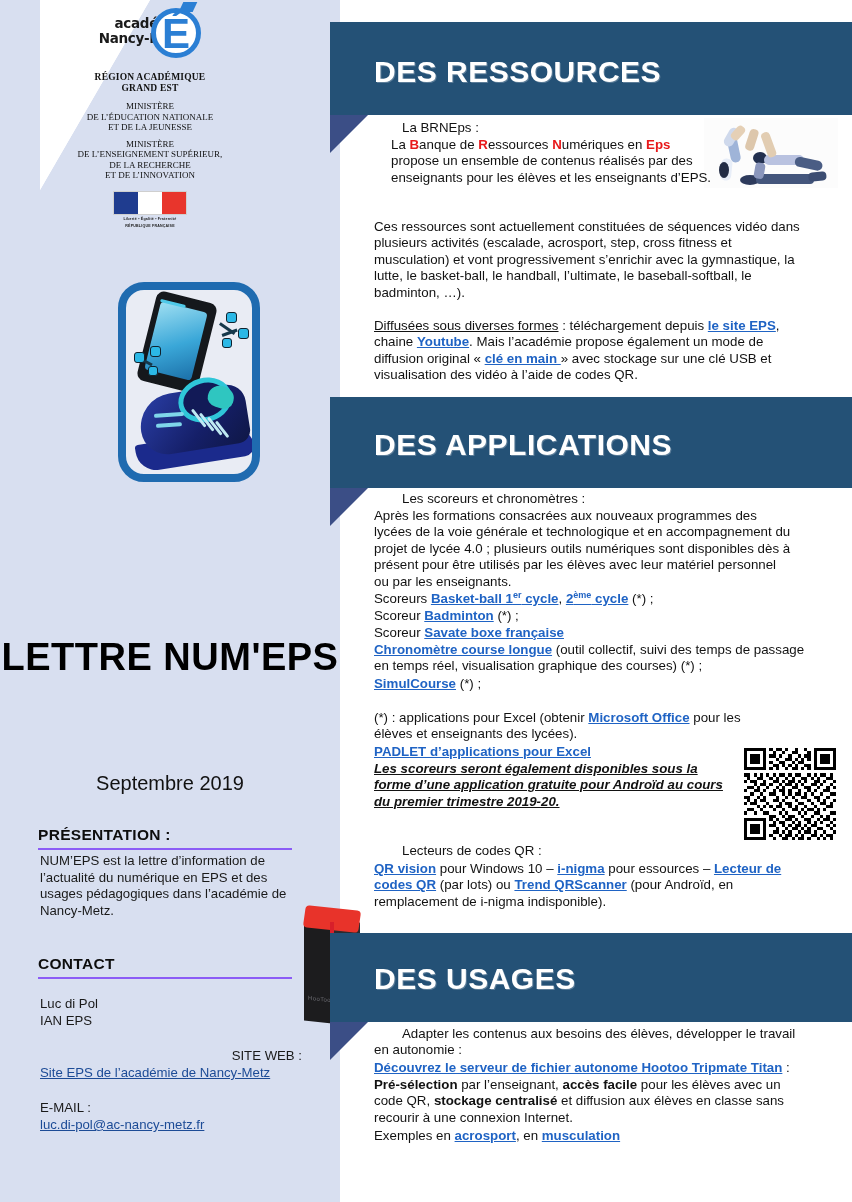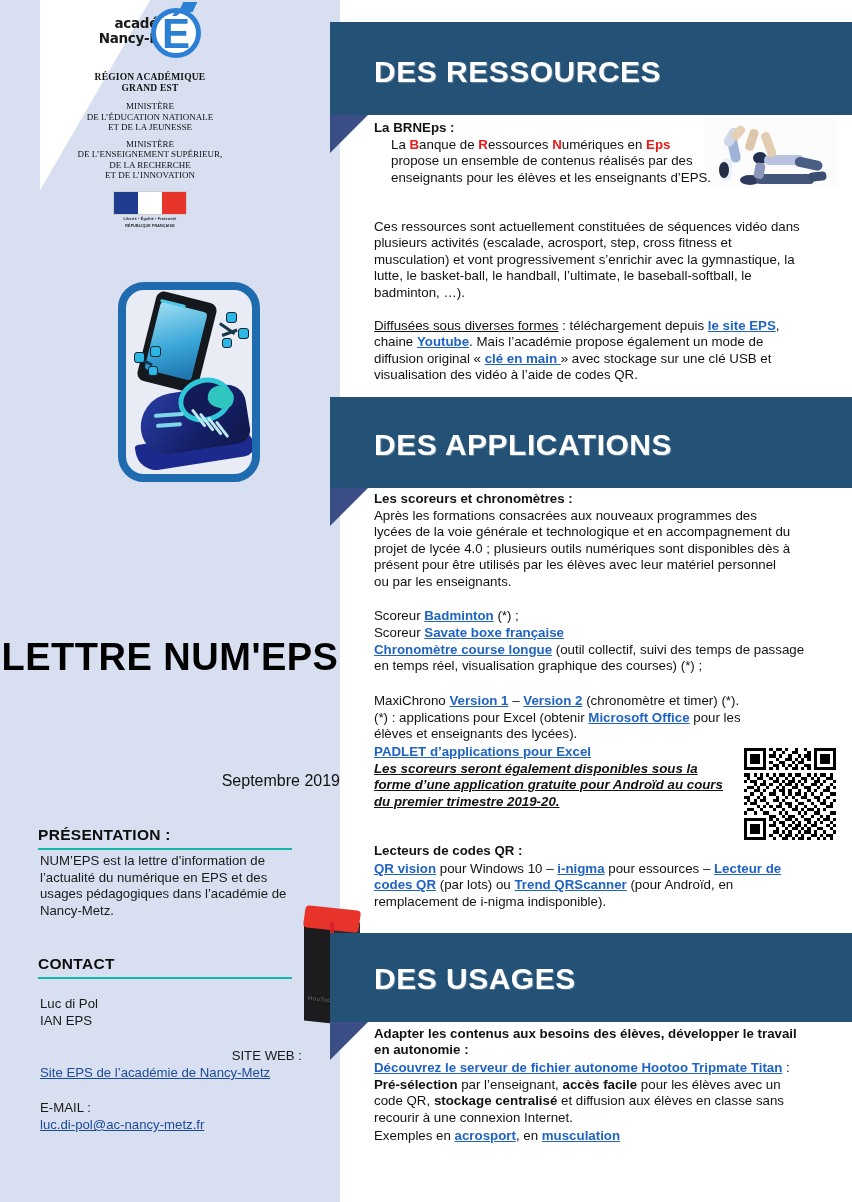--- a/index.html
+++ b/index.html
@@ -270,34 +270,34 @@
     line-height: 54px;
     font-weight: bold;
     color: #000000;
     letter-spacing: 0.5px;
   }
   .letter-date {
     position: absolute;
     left: 0;
     top: 772px;
     width: 340px;
-    text-align: right;
-    font-size: 16px;
+    text-align: center;
+    font-size: 20px;
     color: #111111;
   }
   .side-heading {
     position: absolute;
     left: 38px;
     width: 254px;
     font-size: 15.5px;
     font-weight: bold;
     color: #0d0d0d;
     letter-spacing: 0.3px;
     padding-bottom: 4px;
-    border-bottom: 2px solid #14b8a6;
+    border-bottom: 2px solid #8b5cf6;
   }
   .side-body {
     position: absolute;
     left: 40px;
     width: 262px;
     font-size: 13.2px;
     line-height: 16.6px;
     color: #1a1a1a;
   }
   .side-link {
@@ -388,21 +388,21 @@
     color: #121212;
   }
   .body-text b { font-weight: bold; }
   .lnk {
     color: #1f63c4;
     text-decoration: underline;
     font-weight: bold;
   }
   .u { text-decoration: underline; }
   .red { color: #e8191b; font-weight: bold; }
-  .hd { font-weight: bold; }
+  .hd { font-weight: normal; margin-left: 28px; }
   .ital-note {
     font-style: italic;
     font-weight: bold;
     text-decoration: underline;
     color: #121212;
   }
   sup { font-size: 0.68em; vertical-align: super; line-height: 0; }
 
   
   .acro-photo {
@@ -567,31 +567,34 @@
 
   <div class="section-band" style="left:330px; top:397px; width:522px; height:91px;"></div>
   <div class="section-band-title" style="left:374px; top:428px;">DES APPLICATIONS</div>
   <div class="corner-fold" style="left:330px; top:488px;"></div>
 
   <div class="body-text" style="left:374px; top:491px; width:436px;">
     <span class="hd">Les scoreurs et chronomètres :</span>
   </div>
   <div class="body-text" style="left:374px; top:508px; width:420px;">Après les formations consacrées aux nouveaux programmes des lycées de la voie générale et technologique et en accompagnement du projet de lycée 4.0 ; plusieurs outils numériques sont disponibles dès à présent pour être utilisés par les élèves avec leur matériel personnel ou par les enseignants.</div>
 
+  <div class="body-text" style="left:374px; top:591px; width:436px;">
+    <span>Scoreurs </span><span class="lnk"><span>Basket-ball 1</span><sup>er</sup><span> cycle</span></span><span>, </span><span class="lnk"><span>2</span><sup>ème</sup><span> cycle</span></span><span> (*) ;</span>
+  </div>
   <div class="body-text" style="left:374px; top:608px; width:436px;">
     <span>Scoreur </span><span class="lnk">Badminton</span><span> (*) ;</span>
   </div>
   <div class="body-text" style="left:374px; top:625px; width:436px;">
     <span>Scoreur </span><span class="lnk">Savate boxe française</span>
   </div>
   <div class="body-text" style="left:374px; top:642px; width:436px;">
     <span class="lnk">Chronomètre course longue</span><span> (outil collectif, suivi des temps de passage en temps réel, visualisation graphique des courses) (*) ;</span>
   </div>
-  <div class="body-text" style="left:374px; top:693px; width:436px;">
-    <span>MaxiChrono </span><span class="lnk">Version 1</span><span> – </span><span class="lnk">Version 2</span><span> (chronomètre et timer) (*).</span>
+  <div class="body-text" style="left:374px; top:676px; width:436px;">
+    <span class="lnk">SimulCourse</span><span> (*) ;</span>
   </div>
   <div class="body-text" style="left:374px; top:710px; width:378px;">
     <span>(*) : applications pour Excel (obtenir </span><span class="lnk">Microsoft Office</span><span> pour les élèves et enseignants des lycées).</span>
   </div>
   <div class="body-text" style="left:374px; top:744px; width:378px;">
     <span class="lnk">PADLET d’applications pour Excel</span>
   </div>
   <div class="body-text" style="left:374px; top:761px; width:356px;">
     <span class="ital-note">Les scoreurs seront également disponibles sous la forme d’une application gratuite pour Androïd au cours du premier trimestre 2019-20.</span>
   </div>

